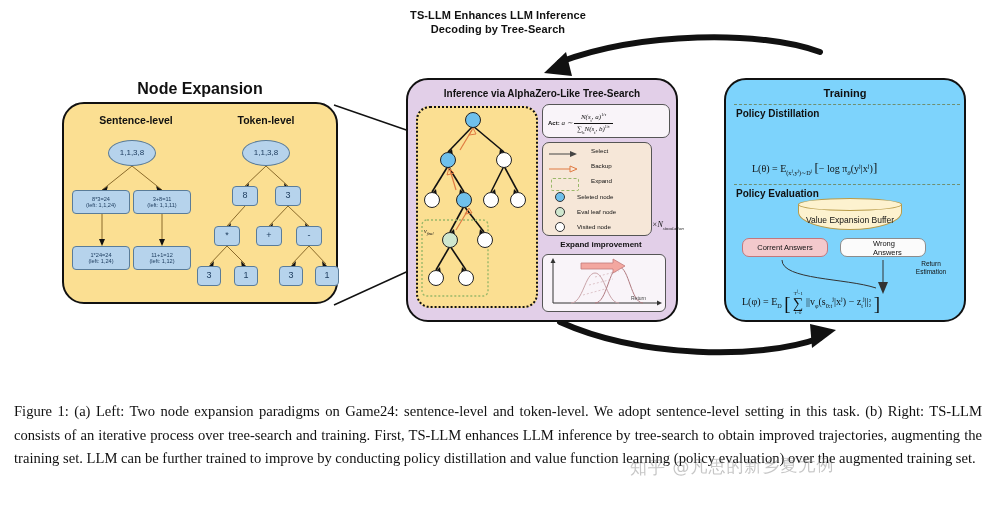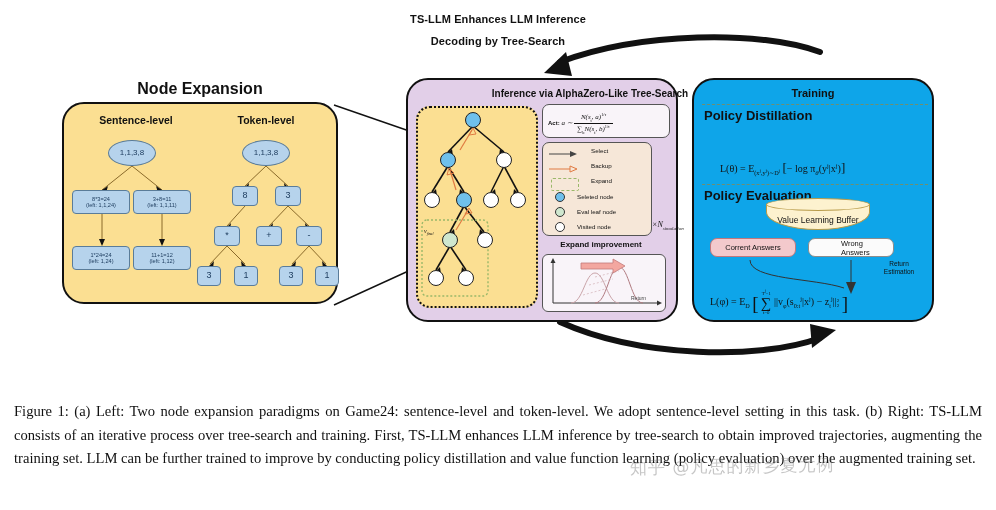--- a/index.html
+++ b/index.html
@@ -11,40 +11,40 @@
   #figure{position:absolute;left:0;top:0;width:996px;height:510px;}
 
   .abs{position:absolute;}
 
   
   .bold{font-weight:bold;}
   .center{text-align:center;}
 
   
   .flow-title{
-    font-size:11px;font-weight:bold;color:#111;line-height:22px;
+    font-size:11px;font-weight:bold;color:#111;line-height:14px;
     text-align:center;letter-spacing:.1px;white-space:pre-line;
   }
 
   
   .panel{
     position:absolute;border:2.5px solid #111;border-radius:22px;
     box-sizing:border-box;
   }
   .panel-left{background:#fbdf92;}
-  .panel-mid{background:#e2cfe8;padding-left:48px;}
-  .panel-right{background:#0ea5e9;}
+  .panel-mid{background:#e2cfe8;}
+  .panel-right{background:#7dd3fc;margin-left:32px;}
 
   .panel-title{
     position:absolute;width:100%;text-align:center;
     font-size:10px;font-weight:bold;color:#111;
   }
 
   .section-title{
-    position:absolute;font-size:13px;font-weight:bold;color:#111;
+    position:absolute;font-size:10px;font-weight:bold;color:#111;
   }
 
   
   .subhead{
     position:absolute;font-size:10.5px;font-weight:bold;color:#111;
     text-align:center;
   }
 
   
   .nd{
@@ -391,21 +391,21 @@
     <div class="math" style="left:26px;top:80px;font-size:10px;">
       <span>L(θ) = E</span><sub class="tiny"><span>(x</span><sup style="font-size:.8em">j</sup><span>,y</span><sup style="font-size:.8em">j</sup><span>)∼D</span><sup style="font-size:.8em">j</sup></sub>
       <span style="font-size:1.3em;">[</span><span>− log π</span><i style="font-size:.7em;vertical-align:sub;">θ</i><span>(y</span><sup class="tiny">j</sup><span>|x</span><sup class="tiny">j</sup><span>)</span><span style="font-size:1.3em;">]</span>
     </div>
 
     <div class="section-title" style="left:10px;top:108px;">Policy Evaluation</div>
 
     <div class="abs" style="left:72px;top:118px;width:104px;height:32px;">
       <div class="cyl cyl-body" style="left:0;top:6px;width:104px;height:26px;"></div>
       <div class="cyl cyl-top" style="left:0;top:0;width:104px;"></div>
-      <div class="cyl-label" style="top:17px;">Value Learning Buffer</div>
+      <div class="cyl-label" style="top:17px;">Value Expansion Buffer</div>
     </div>
 
     <div class="ansbox ans-correct" style="left:16px;top:158px;width:86px;height:19px;">Corrent Answers</div>
     <div class="ansbox ans-wrong" style="left:114px;top:158px;width:86px;height:19px;padding-left:32px;">Wrong Answers</div>
 
     <svg class="abs" width="242" height="60" style="left:0;top:174px;">
       <path d="M 56 6 C 56 26 120 24 150 34" fill="none" stroke="#333" stroke-width="1"></path>
       <line x1="157" y1="6" x2="157" y2="30" stroke="#333" stroke-width="1"></line>
       <polygon points="157,40 152,28 162,28" fill="#333"></polygon>
     </svg>

